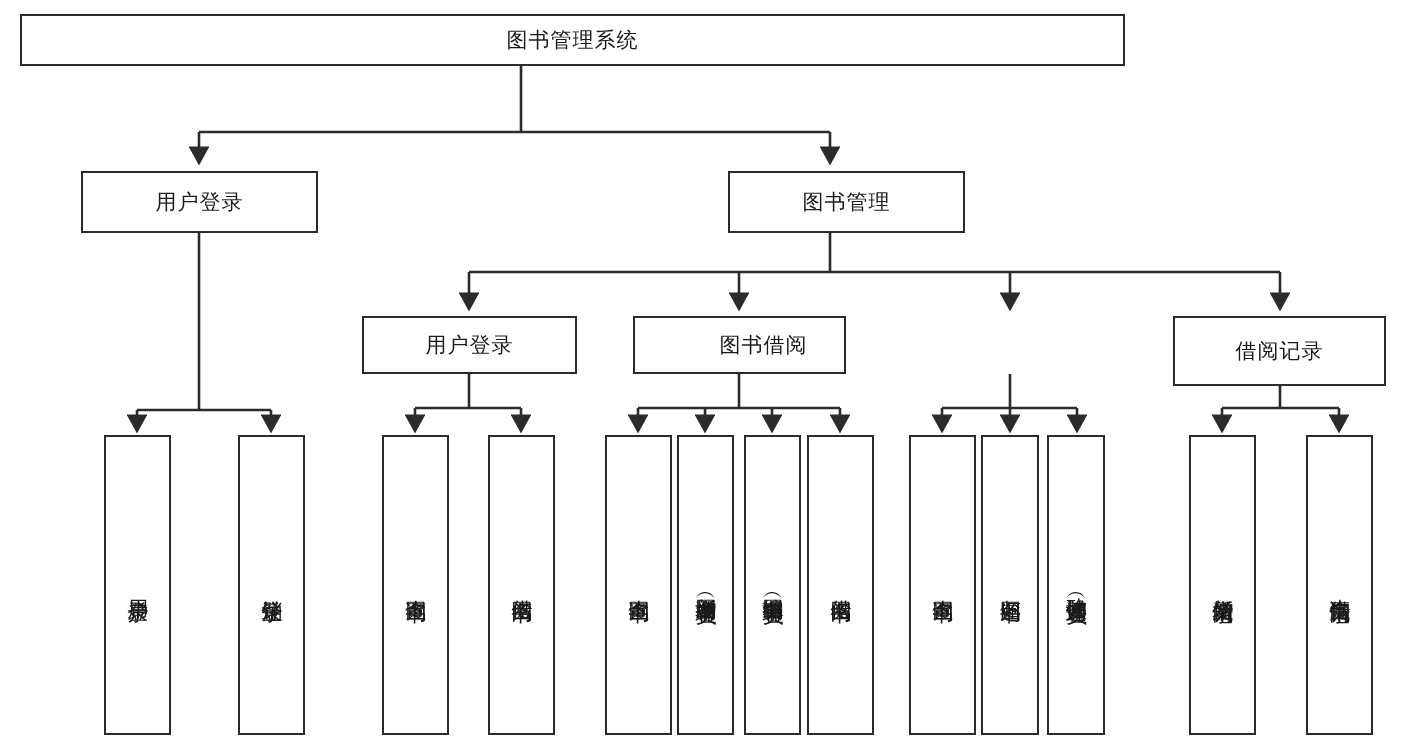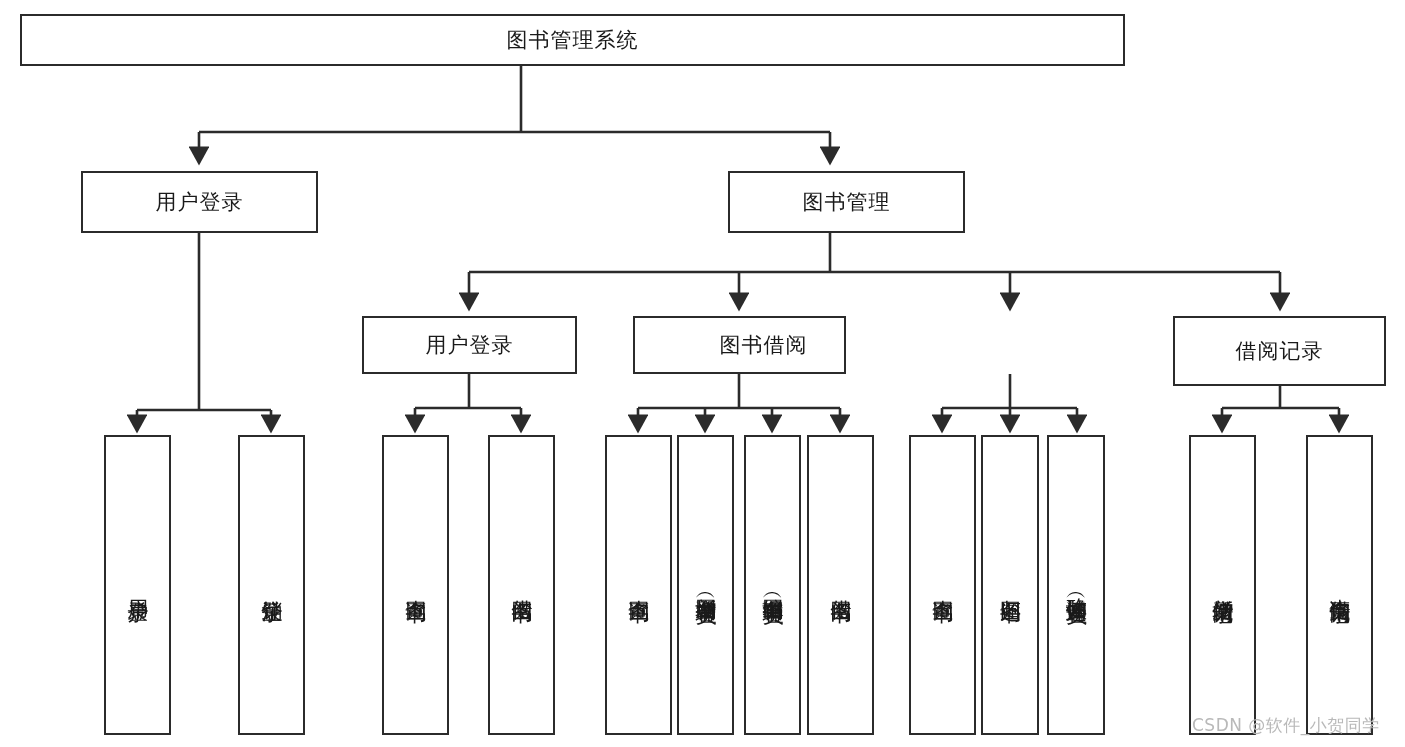--- a/index.html
+++ b/index.html
@@ -177,15 +177,14 @@
     <span>确认归还（管理员）</span>
   </div>
 
   <div class="node v" style="left:1189px; top:435px; width:67px; height:300px;">
     <span>新增借阅记录</span>
   </div>
   <div class="node v" style="left:1306px; top:435px; width:67px; height:300px;">
     <span>查询借阅记录</span>
   </div>
 
-  <div class="watermark">CSDN @软件_小贺同学</div>
 
 </div>
 
 </body></html>

